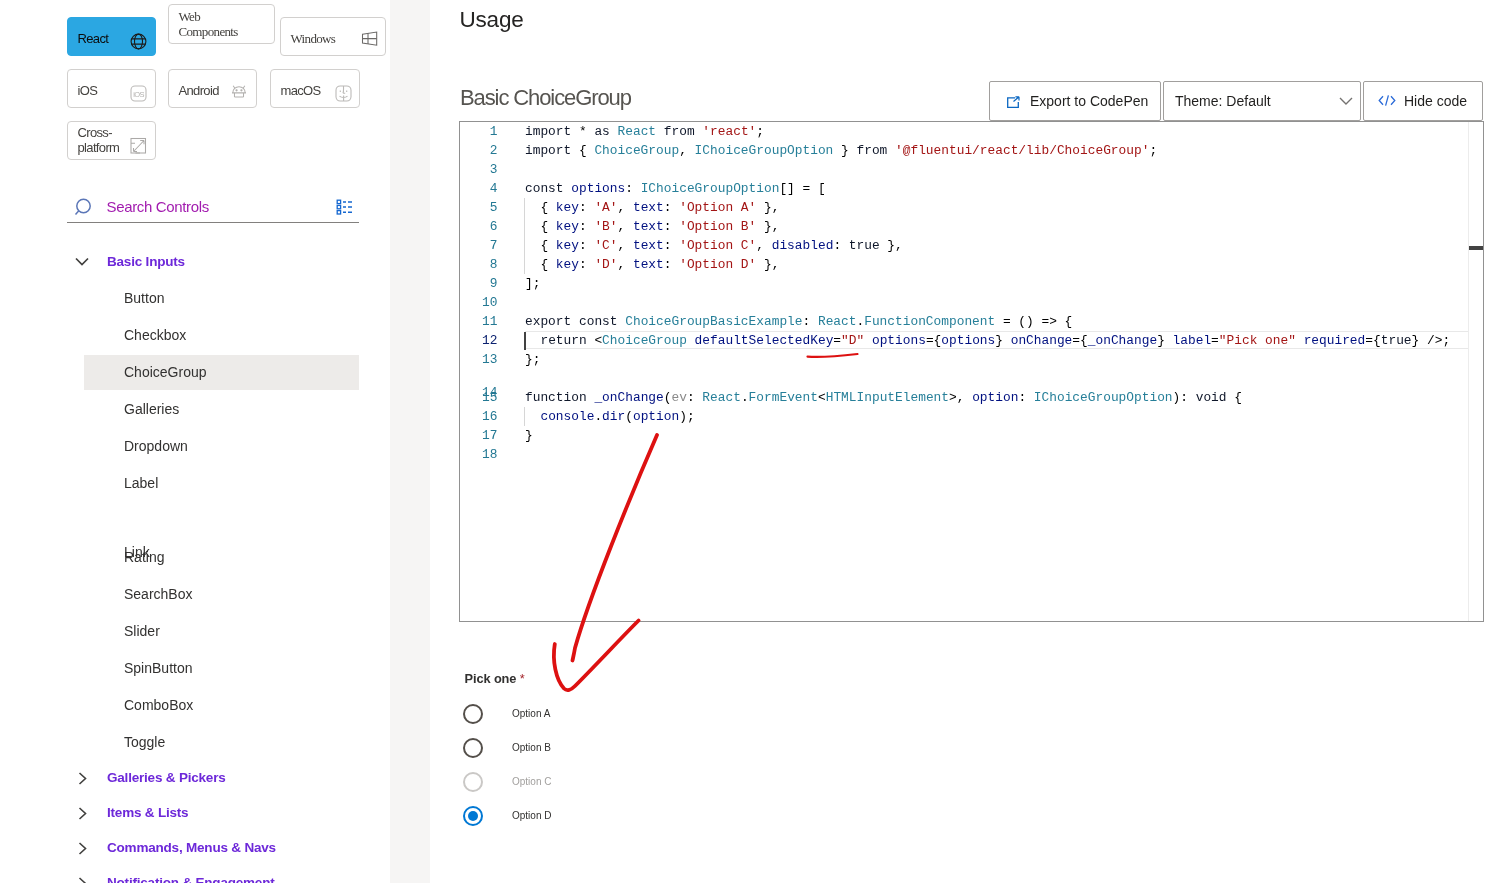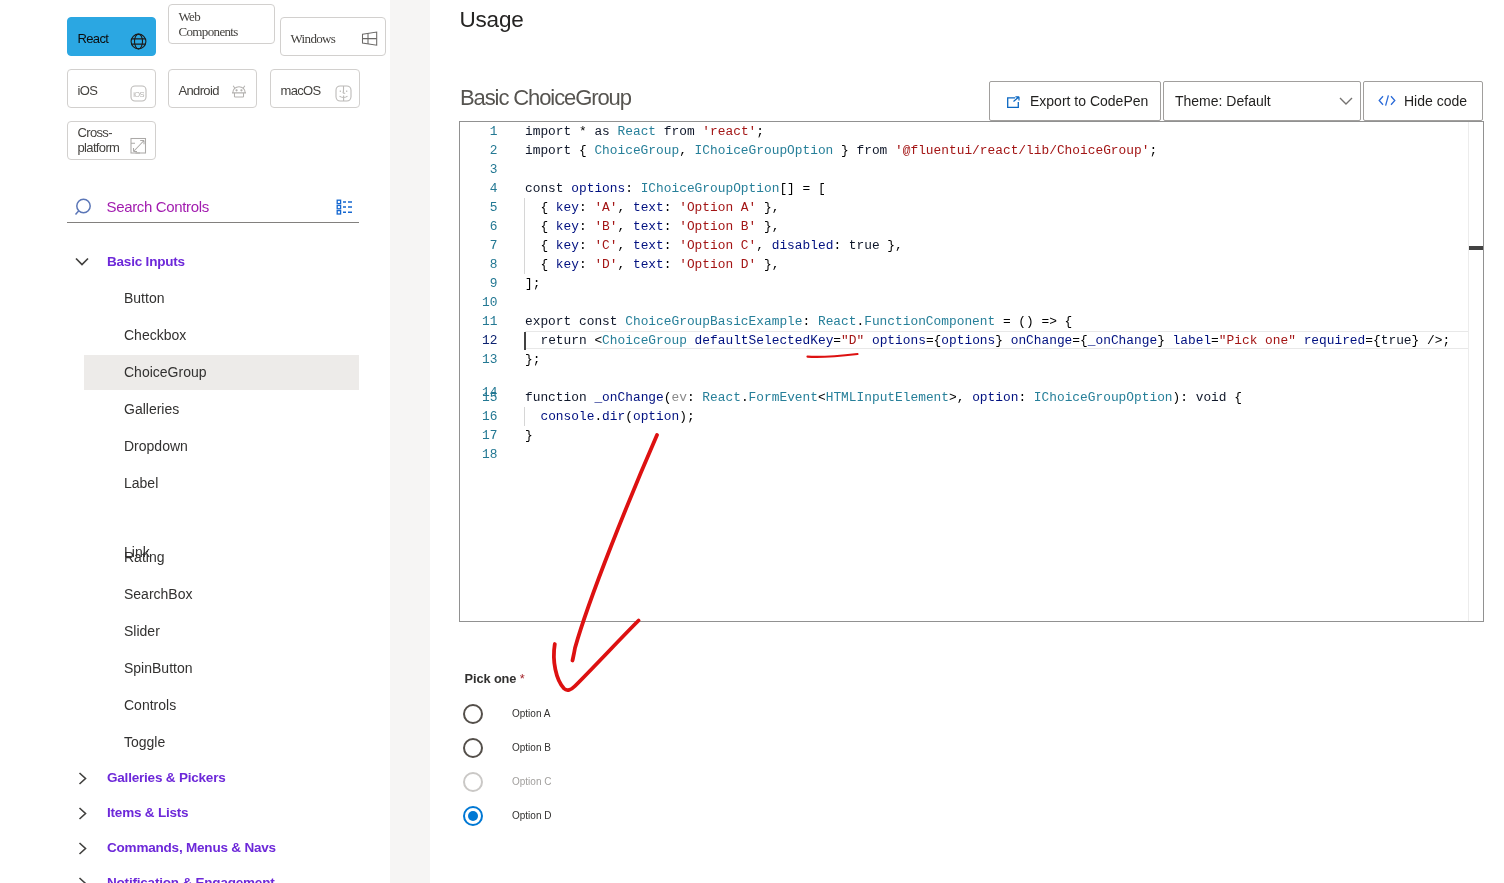--- a/index.html
+++ b/index.html
@@ -123,21 +123,21 @@
   <div class="nav-item" style="top:325px;">Checkbox</div>
   <div class="nav-item" style="top:362px;">ChoiceGroup</div>
   <div class="nav-item" style="top:399px;">Galleries</div>
   <div class="nav-item" style="top:436px;">Dropdown</div>
   <div class="nav-item" style="top:473px;">Label</div>
   <div class="nav-item" style="top:510px;margin-top:32px;">Link</div>
   <div class="nav-item" style="top:547px;">Rating</div>
   <div class="nav-item" style="top:584px;">SearchBox</div>
   <div class="nav-item" style="top:621px;">Slider</div>
   <div class="nav-item" style="top:658px;">SpinButton</div>
-  <div class="nav-item" style="top:695px;">Controls</div>
+  <div class="nav-item" style="top:695px;">ComboBox</div>
   <div class="nav-item" style="top:732px;">Toggle</div>
   <svg class="chev" style="left:78px;top:772px;" width="9" height="13" viewBox="0 0 9 13">
     <path d="M1.5 1 L7.5 6.5 L1.5 12" fill="none" stroke="#41403e" stroke-width="1.6"></path>
   </svg>
   <div class="nav-head" style="top:768px;">Galleries &amp; Pickers</div>
   <svg class="chev" style="left:78px;top:807px;" width="9" height="13" viewBox="0 0 9 13">
     <path d="M1.5 1 L7.5 6.5 L1.5 12" fill="none" stroke="#41403e" stroke-width="1.6"></path>
   </svg>
   <div class="nav-head" style="top:803px;">Items &amp; Lists</div>
   <svg class="chev" style="left:78px;top:842px;" width="9" height="13" viewBox="0 0 9 13">

